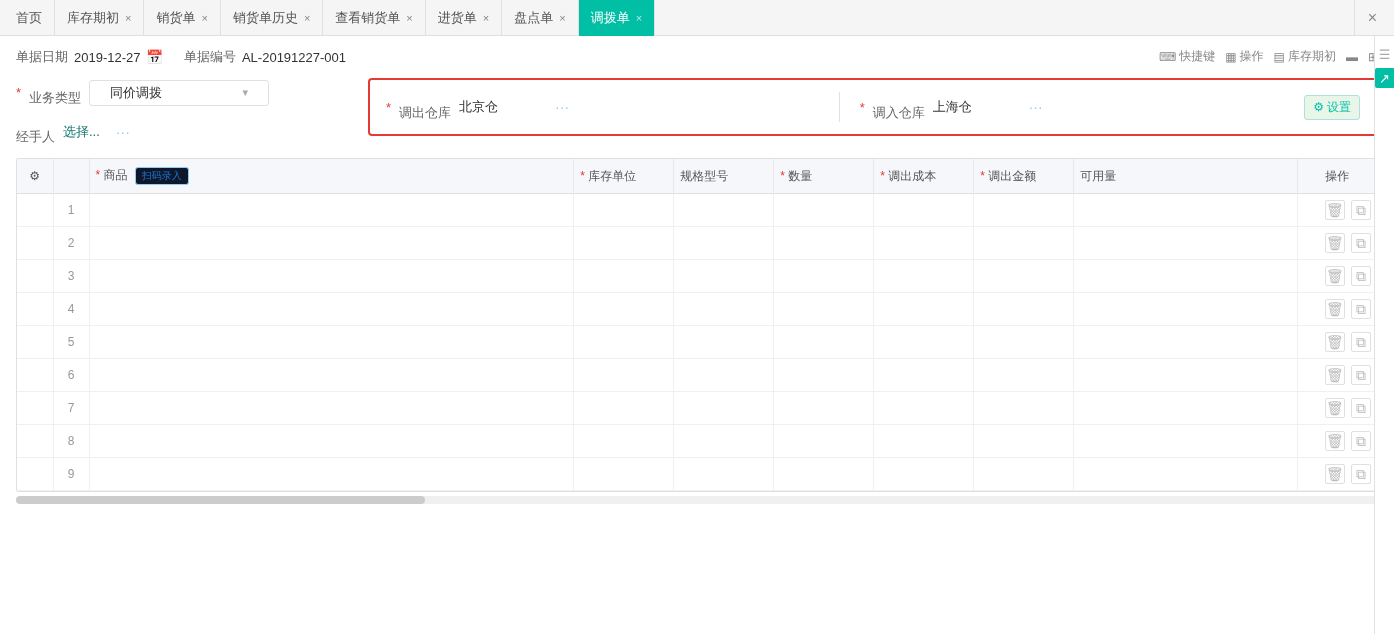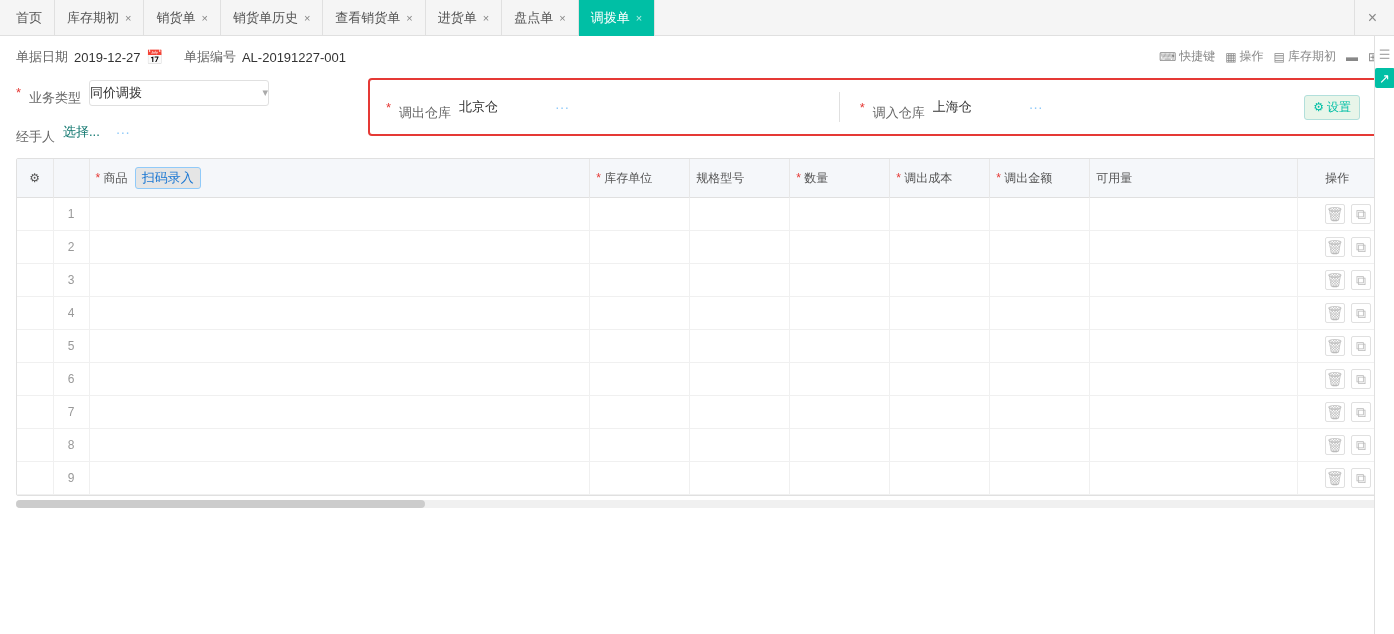--- a/index.html
+++ b/index.html
@@ -140,21 +140,21 @@
       font-size: 14px;
       margin-left: 8px;
     }
     .field-select {
       display: flex;
       align-items: center;
       gap: 6px;
       background: #fff;
       border: 1px solid #e0e0e0;
       border-radius: 3px;
-      padding: 3px 0;
+      padding: 3px 20px;
       min-width: 180px;
       cursor: pointer;
       justify-content: space-between;
     }
     .field-select-arrow { color: #aaa; font-size: 11px; }
     .warehouse-divider {
       width: 1px;
       height: 30px;
       background: #e0e0e0;
       margin: 0 20px;
@@ -236,26 +236,26 @@
       font-size: 14px;
       border: 1px solid #e0e0e0;
       border-radius: 2px;
     }
     .th-gear {
       width: 36px;
       text-align: center;
     }
     .th-actions { width: 80px; text-align: center; }
     .scan-btn {
-      background: #e5e5e5;
+      background: #0f172a;
       color: #1976d2;
       border: 1px solid #90caf9;
       border-radius: 3px;
       padding: 1px 6px;
-      font-size: 13px;
+      font-size: 10px;
       cursor: pointer;
       margin-left: 4px;
     }
 
     
     .right-panel {
       position: fixed;
       right: 0;
       top: 36px;
       width: 20px;

